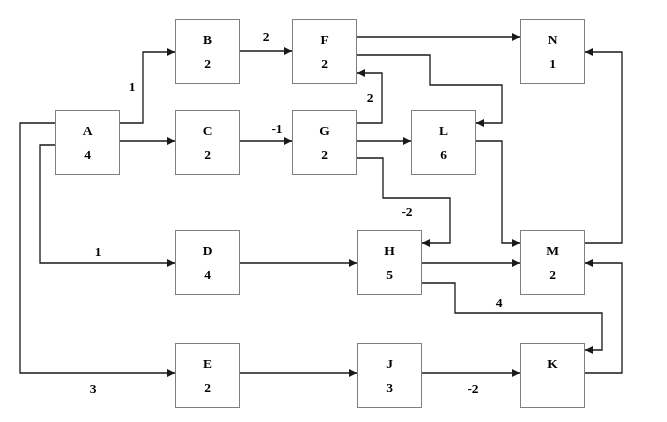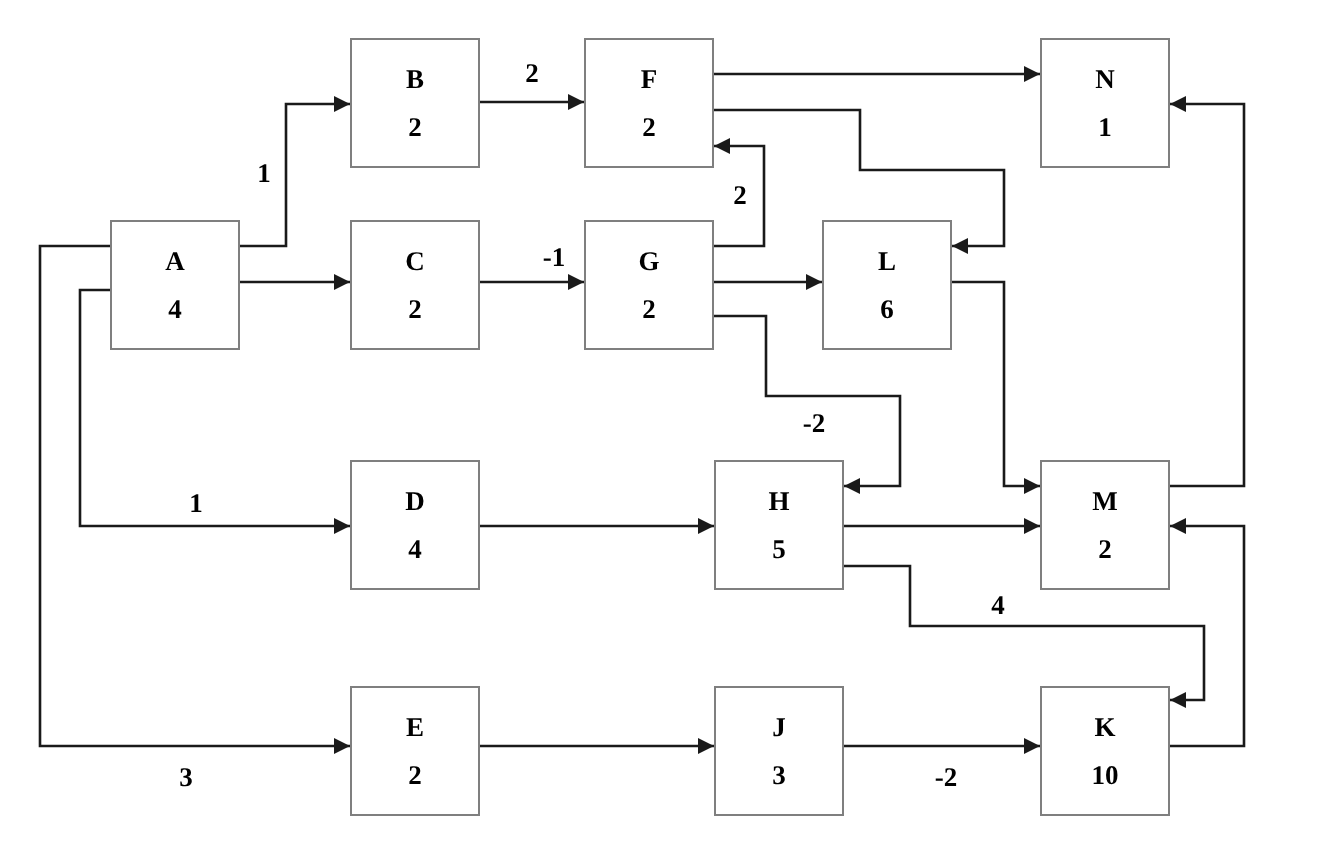--- a/index.html
+++ b/index.html
@@ -81,21 +81,20 @@
       <div class="node" style="left: 357px; top: 230px; width: 65px; height: 65px;">
         <div class="node-id">H</div>
         <div class="node-value">5</div>
       </div>
       <div class="node" style="left: 357px; top: 343px; width: 65px; height: 65px;">
         <div class="node-id">J</div>
         <div class="node-value">3</div>
       </div>
       <div class="node" style="left: 520px; top: 343px; width: 65px; height: 65px;">
         <div class="node-id">K</div>
-        <div class="node-value">10</div>
       </div>
       <div class="node" style="left: 411px; top: 110px; width: 65px; height: 65px;">
         <div class="node-id">L</div>
         <div class="node-value">6</div>
       </div>
       <div class="node" style="left: 520px; top: 230px; width: 65px; height: 65px;">
         <div class="node-id">M</div>
         <div class="node-value">2</div>
       </div>
       <div class="node" style="left: 520px; top: 19px; width: 65px; height: 65px;">

